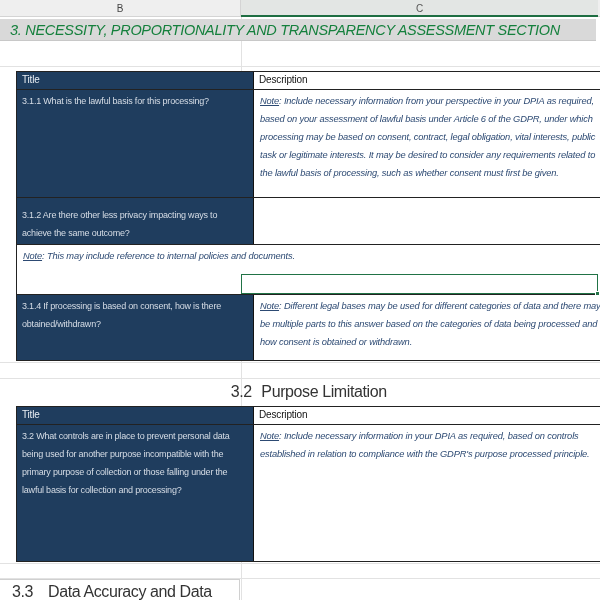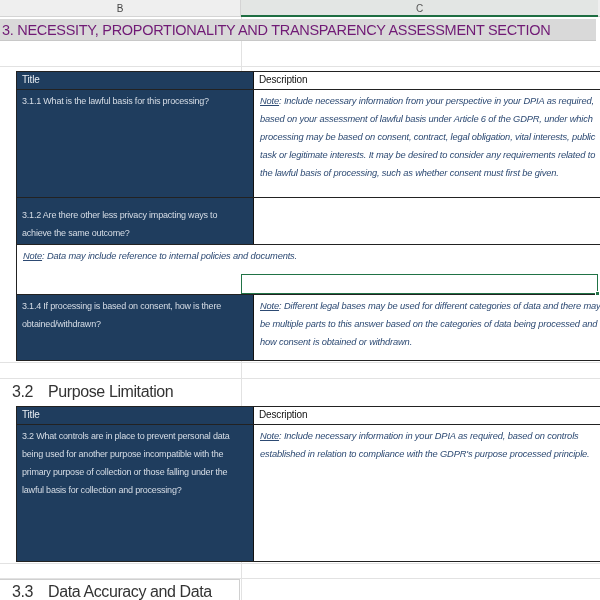--- a/index.html
+++ b/index.html
@@ -19,23 +19,24 @@
     .col-head {
       position: absolute; top: 0; height: 17px; line-height: 17px; text-align: center;
     }
     .col-head.b { left: 0; width: 241px; border-right: 1px solid #d4d4d4; }
     .col-head.c { left: 241px; width: 357px; background: #e3e6e4; border-bottom: 2px solid #1e6e42; color: #555; }
 
     
     .banner {
       position: absolute; left: 0; top: 19px; width: 596px; height: 22px;
       background: #d9d9d9; border-bottom: 1px solid #c8c8c8;
-      font-size: 14.5px; color: #701a75; line-height: 22px; padding-left: 2px;
+      font-size: 14.5px; color: #15803d; line-height: 22px; padding-left: 10px;
       letter-spacing: -0.3px;
       transform-origin: left center;
+      font-style: italic;
     }
     .subhead {
       position: absolute; left: 0; width: 600px; height: 24px;
       font-size: 16px; color: #333; line-height: 24px; padding-left: 12px;
       letter-spacing: -0.4px;
     }
     .subhead .num { display: inline-block; width: 32px; }
 
     
     .hline { position: absolute; left: 0; width: 600px; height: 1px; background: #e2e2e2; }
@@ -95,33 +96,33 @@
     </div>
     <div class="tr" style="height:108px">
       <div class="td-title">3.1.1 What is the lawful basis for this processing?</div>
       <div class="td-desc"><span class="note-label">Note</span><span>: Include necessary information from your perspective in your DPIA as required, based on your assessment of lawful basis under Article 6 of the GDPR, under which processing may be based on consent, contract, legal obligation, vital interests, public task or legitimate interests. It may be desired to consider any requirements related to the lawful basis of processing, such as whether consent must first be given.</span></div>
     </div>
     <div class="tr" style="height:47px">
       <div class="td-title" style="padding-top:8px">3.1.2 Are there other less privacy impacting ways to achieve the same outcome?</div>
       <div class="td-desc"></div>
     </div>
     <div class="tr" style="height:50px">
-      <div class="td-desc"><span class="note-label">Note</span><span>: Data may include reference to internal policies and documents.</span></div>
+      <div class="td-desc"><span class="note-label">Note</span><span>: This may include reference to internal policies and documents.</span></div>
     </div>
     <div class="tr" style="height:66px">
       <div class="td-title">3.1.4 If processing is based on consent, how is there obtained/withdrawn?</div>
       <div class="td-desc"><span class="note-label">Note</span><span>: Different legal bases may be used for different categories of data and there may be multiple parts to this answer based on the categories of data being processed and how consent is obtained or withdrawn.</span></div>
     </div>
   </div>
 
   <div class="sel-cell">
     <div class="sel-handle"></div>
   </div>
 
-  <div class="subhead" style="top:380px;">
+  <div class="subhead" style="top:380px;text-align:center;">
     <span class="num">3.2</span>
     <span>Purpose Limitation</span>
   </div>
 
   <div class="tbl" style="top:406px;">
     <div class="tr hdr" style="height:17px">
       <div class="td-title">Title</div>
       <div class="td-desc">Description</div>
     </div>
     <div class="tr" style="height:137px">

